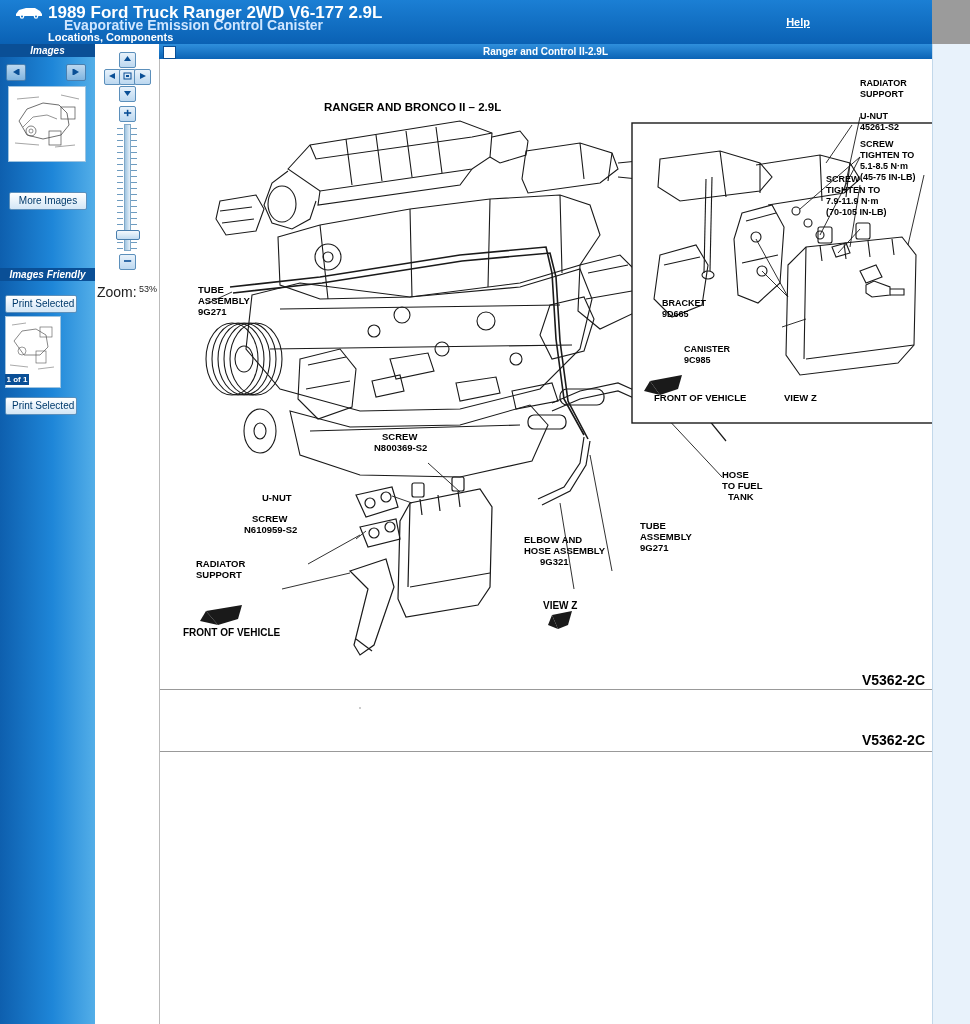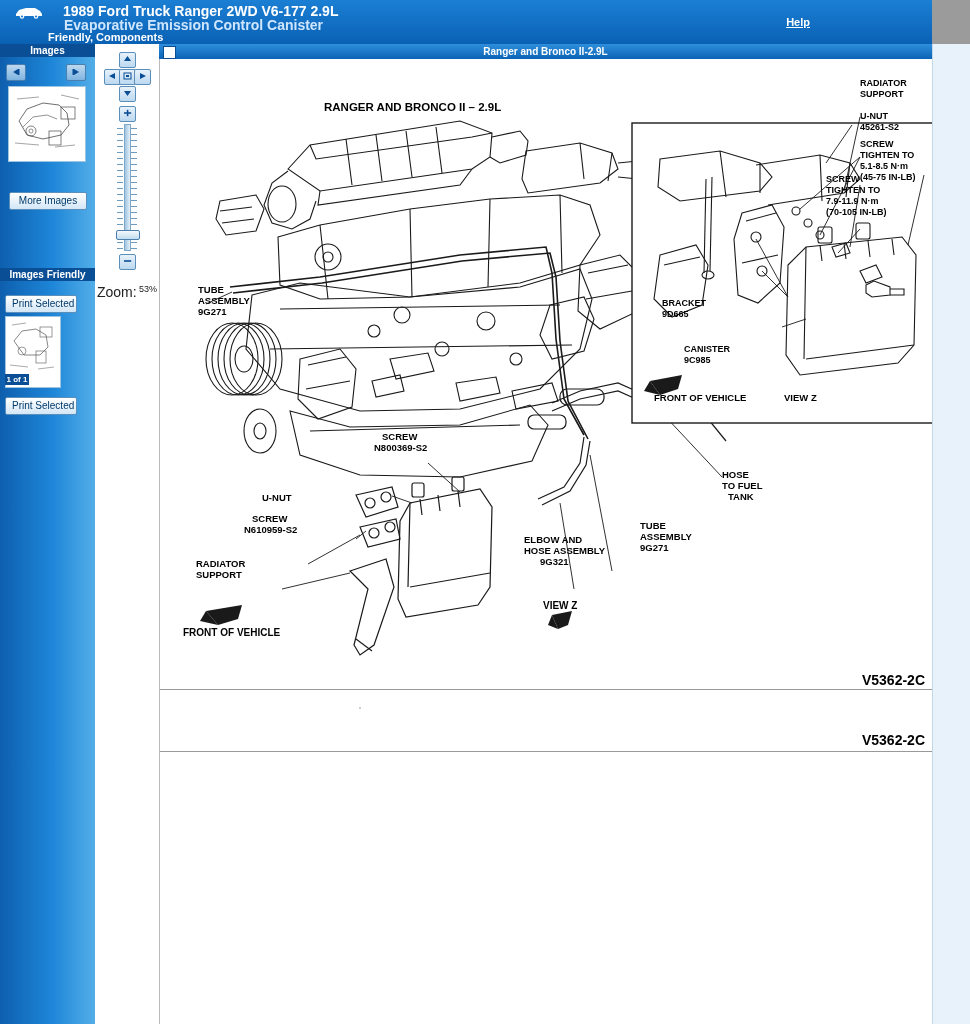--- a/index.html
+++ b/index.html
@@ -25,25 +25,24 @@
     color: #ffffff;
   }
   #header .car-icon {
     position: absolute;
     left: 14px; top: 5px;
     width: 30px; height: 14px;
   }
   #header .title-line1 {
     position: absolute;
     left: 48px; top: 3px;
-    font-size: 14px;
+    font-size: 17px;
     font-weight: bold;
     color: #ffffff;
     white-space: nowrap;
-    margin-left: 15px;
   }
   #header .title-line2 {
     position: absolute;
     left: 64px; top: 17px;
     font-size: 14px;
     font-weight: bold;
     color: #cfe6ff;
     white-space: nowrap;
   }
   #header .title-line3 {
@@ -75,20 +74,21 @@
     position: absolute;
     left: 0;
     width: 95px;
     height: 13px;
     line-height: 13px;
     text-align: center;
     font-size: 10px;
     font-weight: bold;
     color: #ffffff;
     background: #0a4f96;
+    font-style: italic;
   }
   #images-title { top: 0px; }
   #print-title  { top: 224px; }
 
   .arrow-btn {
     position: absolute;
     width: 18px; height: 15px;
     background: linear-gradient(to bottom, #bcd8f0 0%, #7fb4e0 100%);
     border: 1px solid #4a7fae;
     border-radius: 2px;
@@ -288,21 +288,21 @@
     <svg width="30" height="14" viewBox="0 0 30 14">
       <path d="M2 9 L5 5 L12 3 L21 3 L26 6 L28 9 L28 11 L2 11 Z" fill="#ffffff"></path>
       <circle cx="8" cy="11.5" r="2.2" fill="#ffffff"></circle>
       <circle cx="22" cy="11.5" r="2.2" fill="#ffffff"></circle>
       <circle cx="8" cy="11.5" r="1" fill="#0d6fc4"></circle>
       <circle cx="22" cy="11.5" r="1" fill="#0d6fc4"></circle>
     </svg>
   </span>
   <div class="title-line1">1989 Ford Truck Ranger 2WD V6-177 2.9L</div>
   <div class="title-line2">Evaporative Emission Control Canister</div>
-  <div class="title-line3">Friendly, Components</div>
+  <div class="title-line3">Locations, Components</div>
   <a class="help-link">Help</a>
 </div>
 <div id="top-right-strip"></div>
 
 <div id="sidebar">
 
   <div class="sb-section-title" id="images-title">Images</div>
 
   <div class="arrow-btn" id="prev-image-btn">
     <svg width="10" height="8" viewBox="0 0 10 8">
@@ -434,21 +434,21 @@
       <rect x="1" y="3.2" width="7.2" height="1.6" fill="#0a4f96"></rect>
     </svg>
   </div>
 
   <div id="zoom-label">Zoom:</div>
   <div id="zoom-value">53%</div>
 </div>
 
 <div id="viewer-titlebar">
   <span class="vt-icon"></span>
-  <span class="vt-text">Ranger and Bronco II-2.9L</span>
+  <span class="vt-text">Ranger and Control II-2.9L</span>
 </div>
 
 <div id="viewer">
 
   <div id="doc-page">
     <svg width="773" height="630" viewBox="0 0 773 630">
       <rect x="0" y="0" width="773" height="630" fill="#ffffff"></rect>
 
       <text x="164" y="52" font-size="11.5" font-weight="bold" fill="#000" title="RANGER AND BRONCO II – 2.9L">RANGER AND BRONCO II – 2.9L</text>
 

